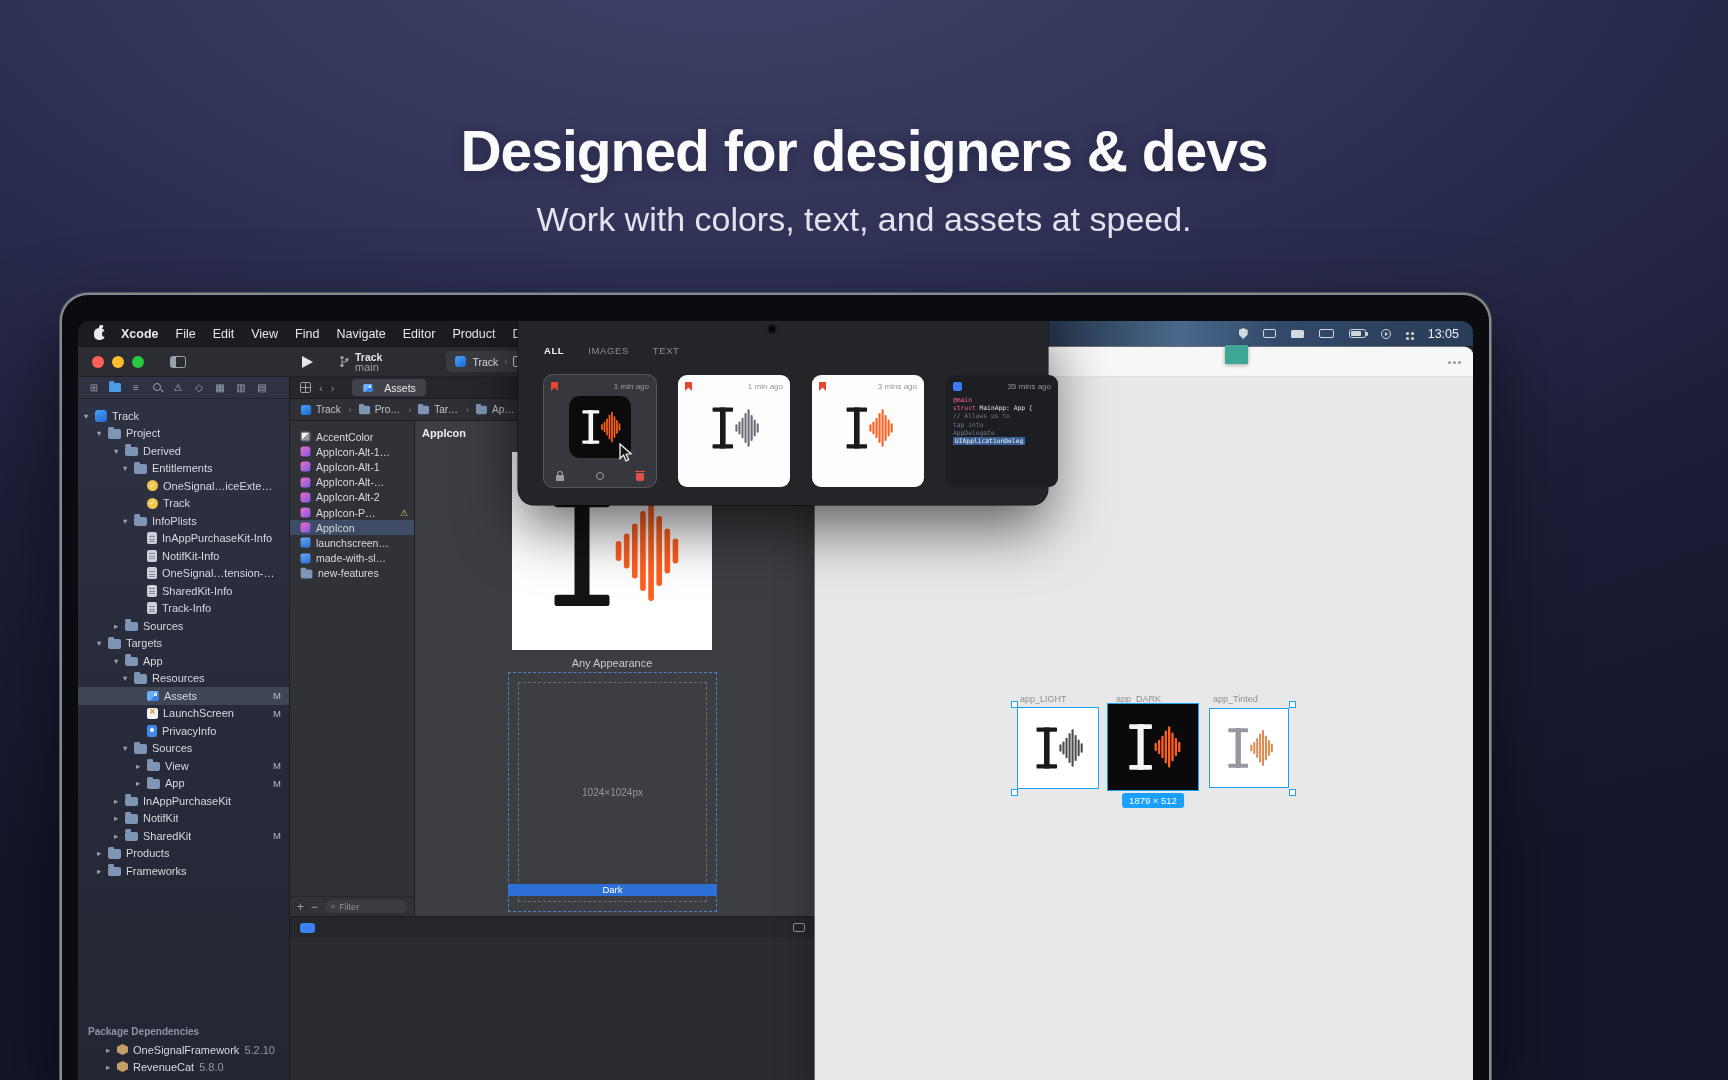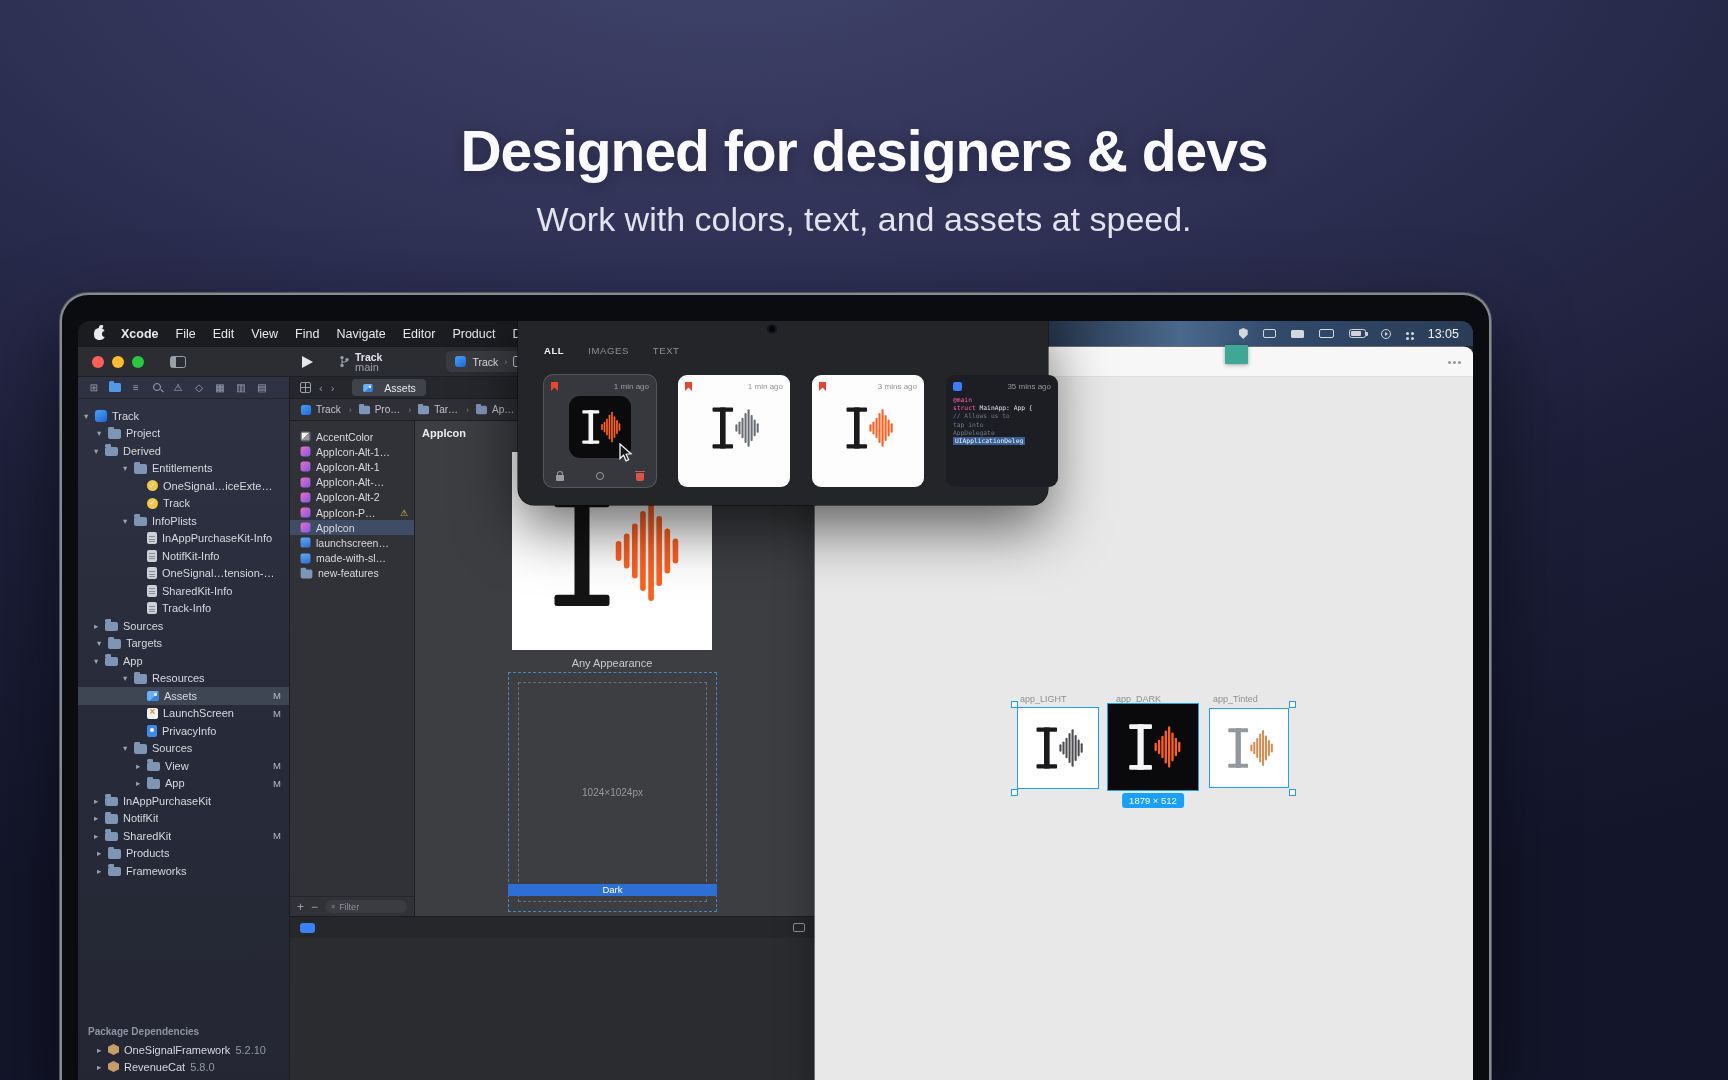--- a/index.html
+++ b/index.html
@@ -78,21 +78,21 @@
   .nic{ width:12px; text-align:center; }
   .nic-folder{ position:relative; width:12px; height:9px; background:#4d9be6; border-radius:1.5px; }
   .nic-folder::before{ content:""; position:absolute; top:-2px; left:0; width:5px; height:2.5px; background:#4d9be6; border-radius:1.5px 1px 0 0; }
   .nic-search{ position:relative; width:12px; height:11px; }
   .nic-search::before{ content:""; position:absolute; left:2px; top:1px; width:6px; height:6px; border:1.3px solid #9aa2b2; border-radius:50%; }
   .nic-search::after{ content:""; position:absolute; left:8.5px; top:8px; width:3.5px; height:1.4px; background:#9aa2b2; transform:rotate(45deg); }
 
   .nav-tree{ flex:1; overflow:hidden; padding-top:8px; font-size:11px; color:#d6d9e0; }
   .tree-row{ display:flex; align-items:center; height:17.5px; padding-right:8px; white-space:nowrap; }
   .tree-row.sel{ background:#3e4654; }
-  .lvl0{padding-left:6px}.lvl1{padding-left:19px}.lvl2{padding-left:16px}.lvl3{padding-left:45px}.lvl4{padding-left:58px}
+  .lvl0{padding-left:6px}.lvl1{padding-left:19px}.lvl2{padding-left:36px}.lvl3{padding-left:45px}.lvl4{padding-left:58px}
   .chev{ width:11px; flex:none; font-size:8.5px; color:#99a0ae; }
   .chev.copen::before{ content:"▾"; } .chev.cclosed::before{ content:"▸"; }
   .fic{ position:relative; display:inline-block; flex:none; margin-right:5px; }
   .tlabel{ overflow:hidden; text-overflow:ellipsis; }
   .badge{ margin-left:auto; padding-left:6px; font-size:9.5px; color:#b7bbc6; }
 
   .i-project{ width:12px; height:12px; border-radius:3px; background:linear-gradient(145deg,#4aa3f5,#1d66d6); }
   .i-folder{ width:13px; height:9.5px; background:#7e95b5; border-radius:1.5px 2px 2px 2px; margin-top:1px; }
   .i-folder::before{ content:""; position:absolute; top:-2.2px; left:0; width:5.5px; height:3px; background:#7e95b5; border-radius:1.5px 1px 0 0; }
   .i-entitlement{ width:11px; height:11px; border-radius:50%; background:#f0c64d; }
@@ -105,21 +105,21 @@
   .i-storyboard{ width:11px; height:11px; background:#f4f4f6; border-radius:2px; }
   .i-storyboard::after{ content:"×"; position:absolute; left:0; right:0; top:-1.5px; text-align:center; color:#ef8a2d; font-size:10px; font-weight:bold; }
   .i-privacy{ width:10px; height:12px; background:#3f8ae8; border-radius:2px; }
   .i-privacy::after{ content:""; position:absolute; left:3px; top:3.5px; width:4px; height:4px; border-radius:50%; background:#fff; }
   .i-package{ width:11px; height:11px; background:#c59d68; clip-path:polygon(50% 0,100% 25%,100% 75%,50% 100%,0 75%,0 25%); }
   .i-color{ width:11px; height:11px; border-radius:2px; border:1px solid #74757c; background:linear-gradient(135deg,#f5f5f5 0 50%,#97979d 50%); }
   .i-appicon{ width:11px; height:11px; border-radius:3px; background:linear-gradient(135deg,#ea6fc3,#8058e8); }
   .i-image{ width:11px; height:11px; border-radius:2px; background:linear-gradient(160deg,#62a8f0,#2e6fd6); }
 
   .pkg-header{ margin:13px 0 4px 10px; font-size:10px; font-weight:bold; color:#8f93a3; }
-  .pkg-row{ display:flex; align-items:center; height:17px; padding-left:19px; font-size:11px; color:#d6d9e0; }
+  .pkg-row{ display:flex; align-items:center; height:17px; padding-left:28px; font-size:11px; color:#d6d9e0; }
   .pkg-chev{ width:11px; flex:none; font-size:8.5px; color:#99a0ae; }
   .pkg-chev::before{ content:"▸"; }
   .pkg-ver{ margin-left:5px; color:#9298a6; }
 
   
   .rpane{ flex:1; display:flex; flex-direction:column; min-width:0; }
   .tabbar{ height:22px; flex:none; display:flex; align-items:center; background:#26272c; border-bottom:1px solid #1d1e22; padding-left:10px; gap:8px; color:#9aa0aa; }
   .tb-grid{ width:11px; height:11px; border:1.2px solid #9aa0aa; border-radius:2px;
      background:linear-gradient(#9aa0aa 0 0) center/1.2px 100% no-repeat, linear-gradient(#9aa0aa 0 0) center/100% 1.2px no-repeat; }
   .tb-arrow{ font-size:11px; color:#8d93a0; }

